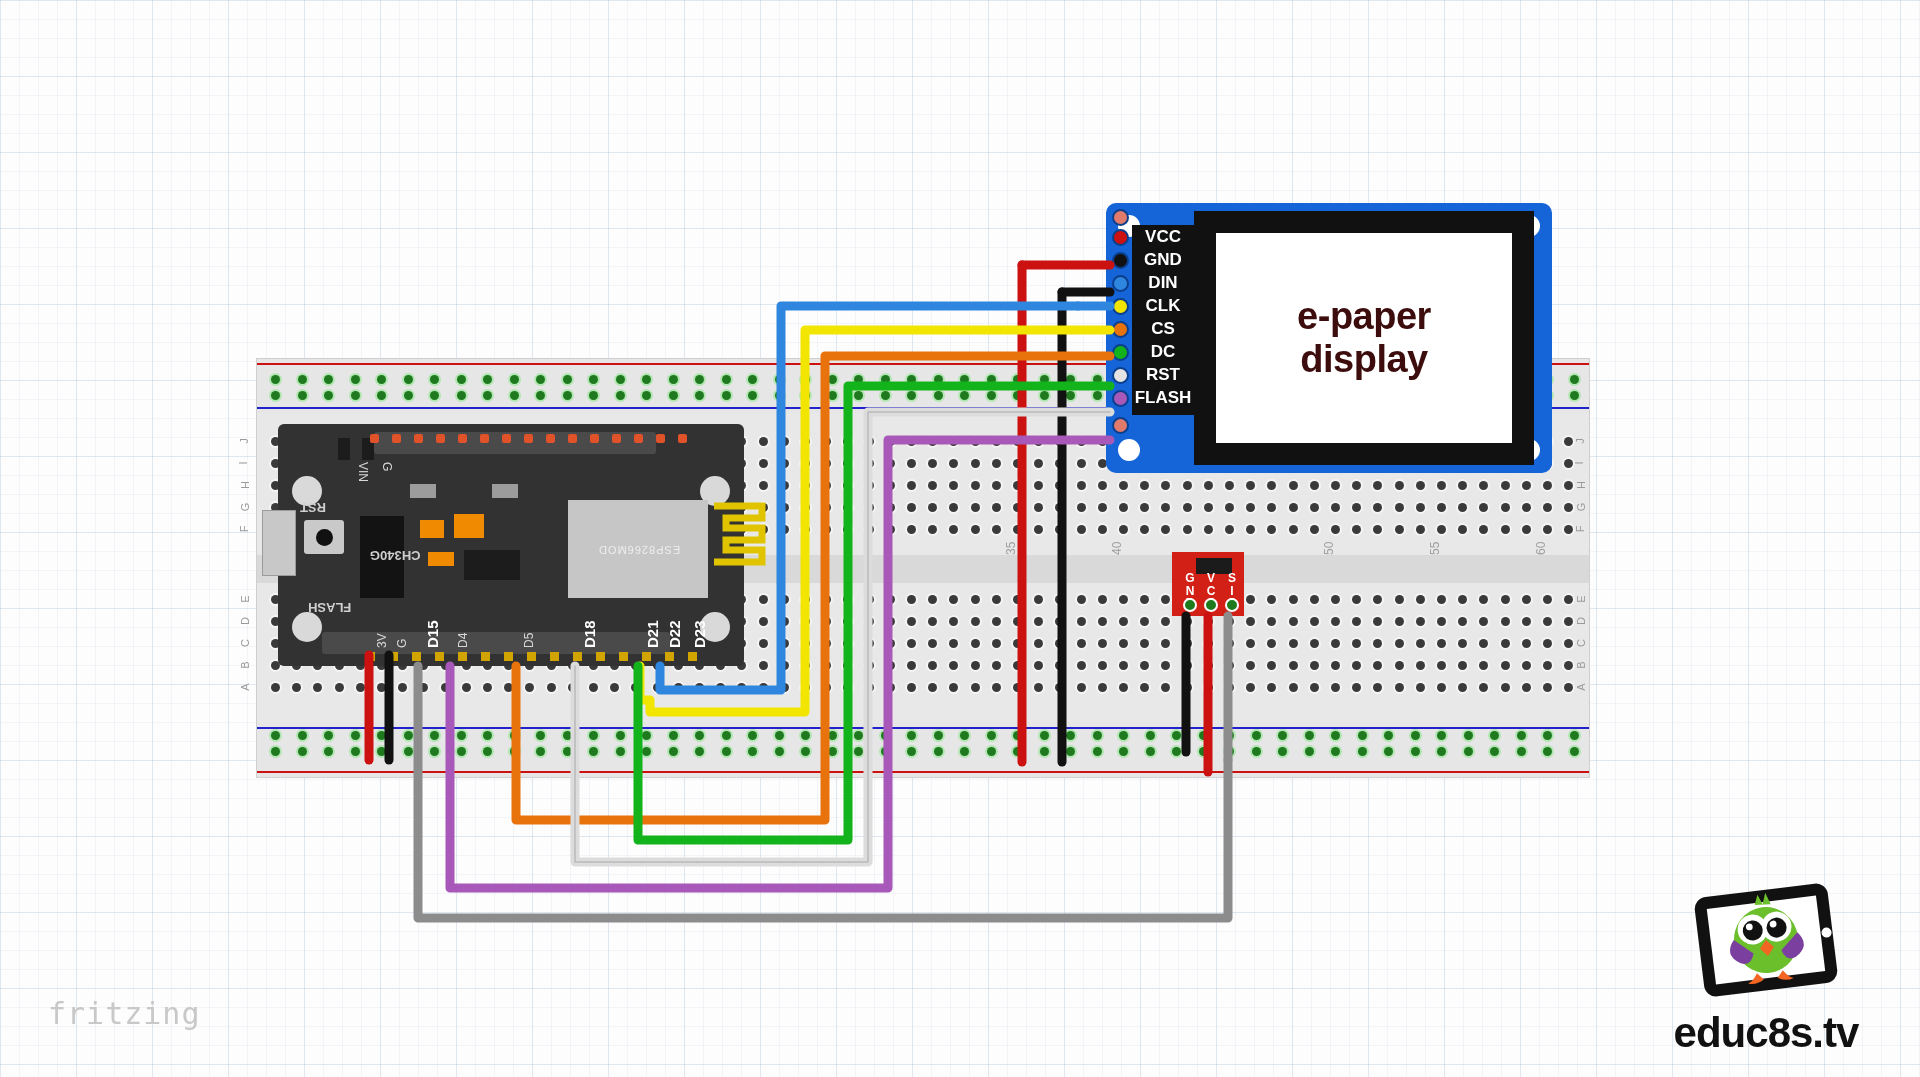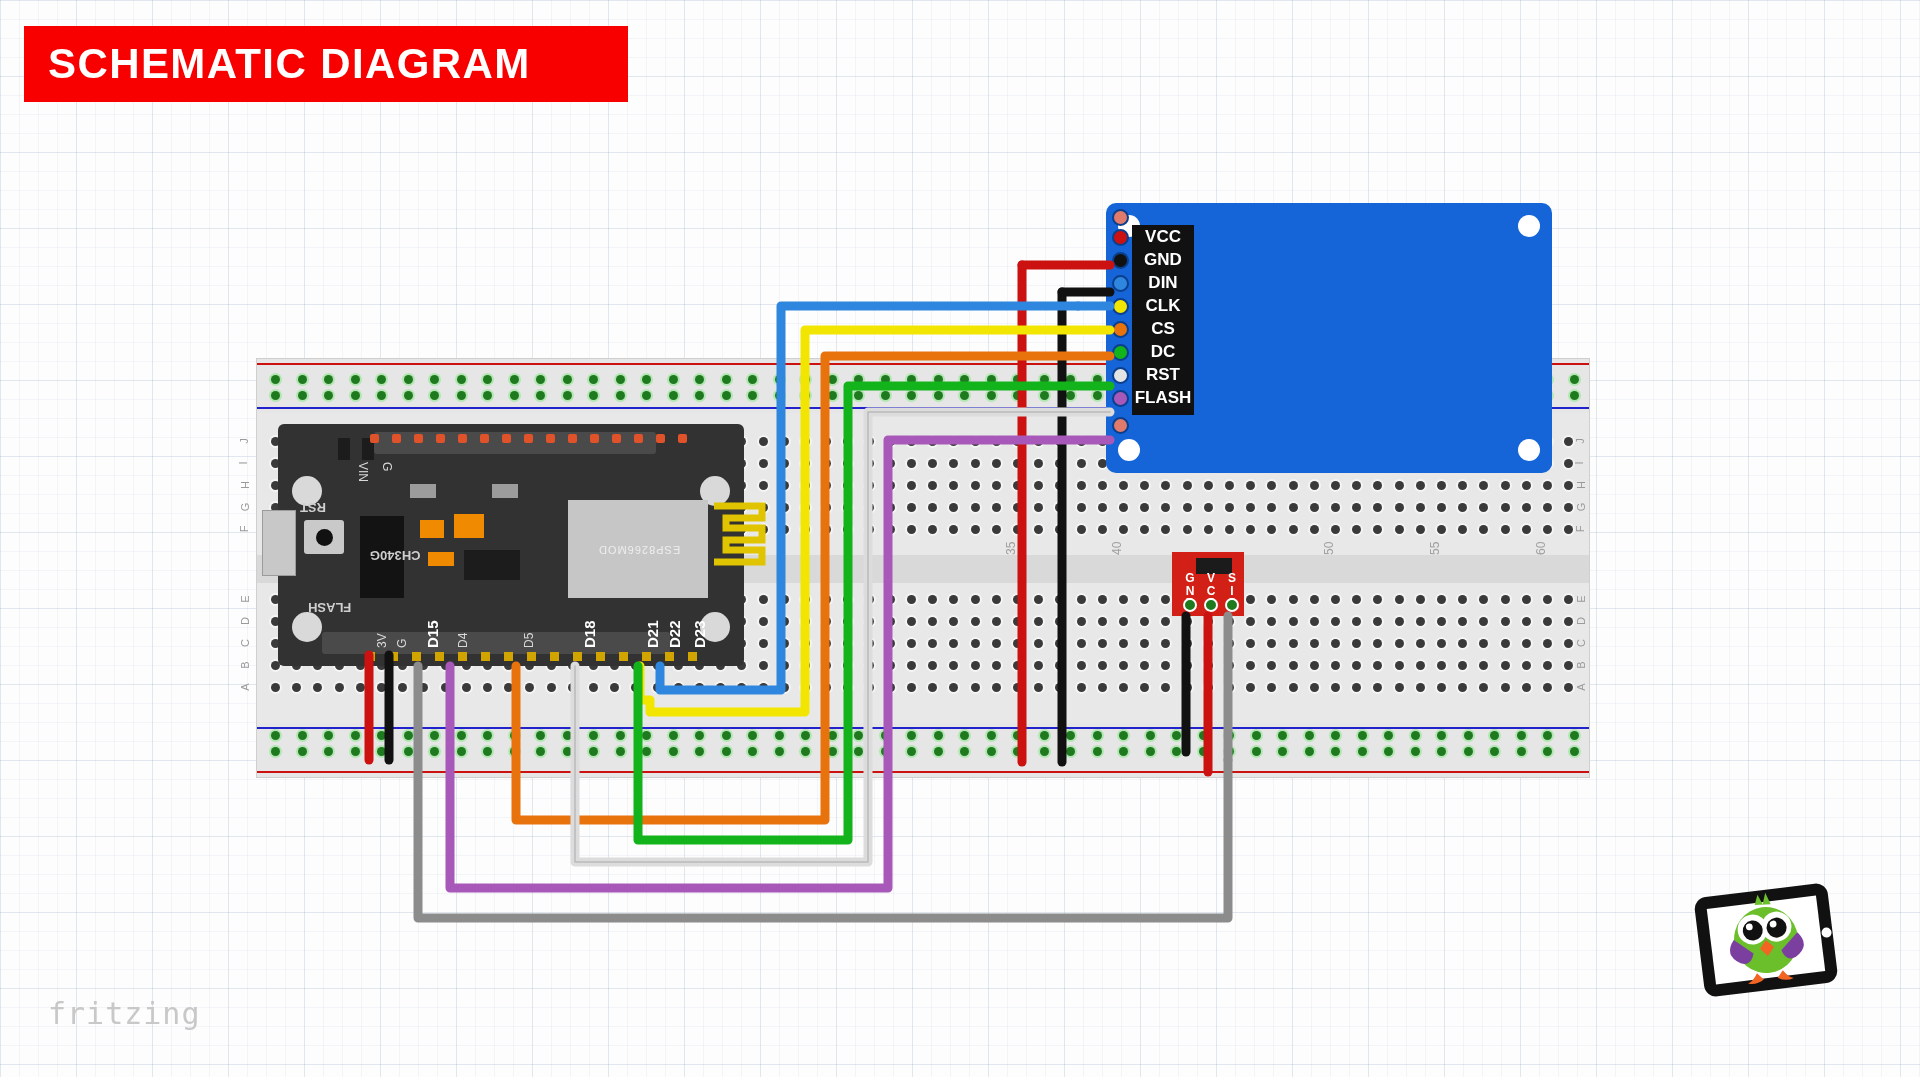--- a/index.html
+++ b/index.html
@@ -158,23 +158,20 @@
     color:#111111; font-size:42px; font-weight:700; letter-spacing:-1px;
     margin-top:4px;
   }
 </style>
 </head>
 <body>
 
 <div id="stage">
   <div id="grid"></div>
 
-  <div id="title-banner">
-    <span>SCHEMATIC DIAGRAM</span>
-  </div>
 
   <div id="breadboard">
 
     <div class="bb-rail" style="top:0">
       <div class="rail-line rail-red" style="top:4px"></div>
       <div class="rail-line rail-blue" style="bottom:4px"></div>
     </div>
     <div class="bb-mid" style="top:196px"></div>
 
     <div class="bb-rail" style="bottom:0">
@@ -1142,20 +1139,26 @@
         <div style="position: absolute; width: 9px; height: 9px; background: rgb(224, 82, 42); border-radius: 2px; left: 678px; top: 434px;"></div>
       </div>
     </div>
 
   <div id="epaper">
     <div class="ep-mount" style="left:12px; top:12px"></div>
     <div class="ep-mount" style="right:12px; top:12px"></div>
     <div class="ep-mount" style="left:12px; bottom:12px"></div>
     <div class="ep-mount" style="right:12px; bottom:12px"></div>
 
+    <div class="screen-bezel">
+      <div class="screen">
+        <span>e-paper</span>
+        <span>display</span>
+      </div>
+    </div>
 
     <div class="ep-label-block">
         <div class="ep-label" style="top: 2px;">VCC</div>
         <div class="ep-label" style="top: 25px;">GND</div>
         <div class="ep-label" style="top: 48px;">DIN</div>
         <div class="ep-label" style="top: 71px;">CLK</div>
         <div class="ep-label" style="top: 94px;">CS</div>
         <div class="ep-label" style="top: 117px;">DC</div>
         <div class="ep-label" style="top: 140px;">RST</div>
         <div class="ep-label" style="top: 163px;">FLASH</div>
@@ -1243,14 +1246,15 @@
         <circle cx="97" cy="48" r="15" fill="#ffffff"></circle>
         <circle cx="73" cy="49" r="10" fill="#111111"></circle>
         <circle cx="97" cy="49" r="10" fill="#111111"></circle>
         <circle cx="70" cy="45" r="3.4" fill="#ffffff"></circle>
         <circle cx="94" cy="45" r="3.4" fill="#ffffff"></circle>
         <path d="M85 60 l7 8 l-7 8 l-7 -8 Z" fill="#f26522"></path>
         <path d="M72 92 q-5 8 -10 9 q8 3 16 -2 Z" fill="#f26522"></path>
         <path d="M98 92 q5 8 10 9 q-8 3 -16 -2 Z" fill="#f26522"></path>
       </g>
     </svg>
+    <div class="brand-name">educ8s.tv</div>
   </div>
 </div>
 
 </body></html>

